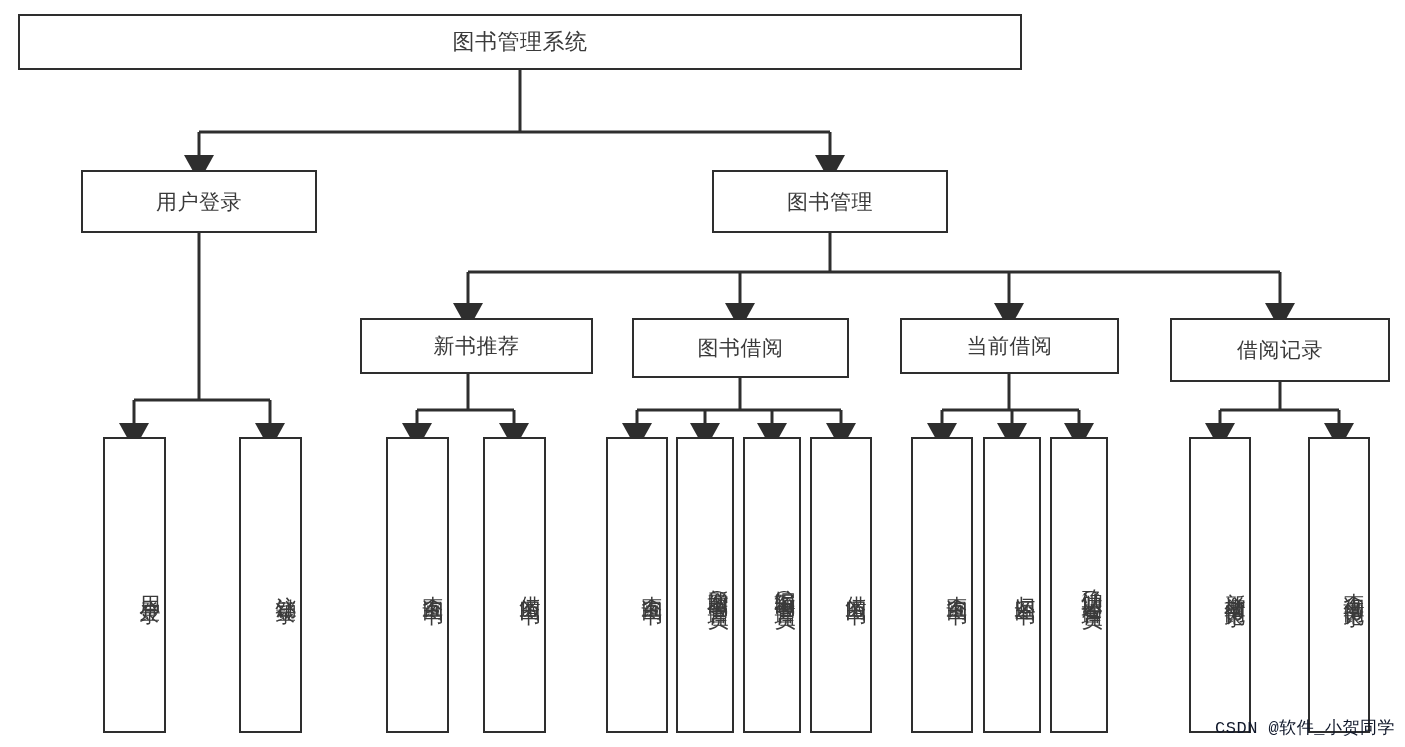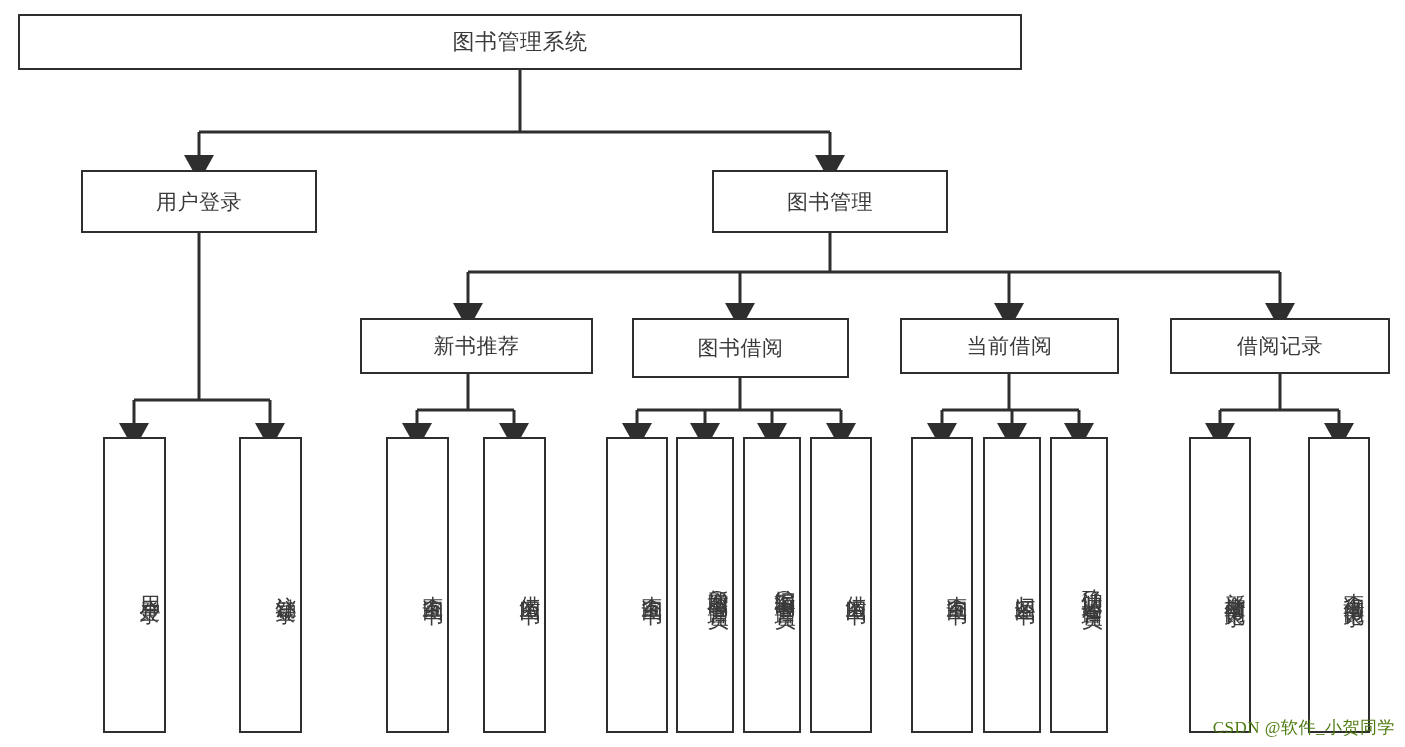--- a/index.html
+++ b/index.html
@@ -58,24 +58,24 @@
   .node.vertical .vlabel {
     writing-mode: vertical-rl;
     text-orientation: upright;
     display: block;
   }
   .watermark {
     position: absolute;
     right: 10px;
     bottom: 8px;
     font-size: 17px;
-    color: #4d7c0f;
+    color: #0f172a;
     letter-spacing: 0.5px;
     white-space: nowrap;
-    font-family: Liberation Serif, serif;
+    font-family: Liberation Mono, monospace;
   }
 </style>
 </head>
 <body>
 
 <div id="canvas">
 
   <svg class="connectors" viewBox="0 0 1405 747" xmlns="http://www.w3.org/2000/svg">
     <defs>
       <marker id="arrow" markerWidth="9" markerHeight="10" refX="1" refY="5" orient="auto" markerUnits="strokeWidth">
@@ -144,21 +144,21 @@
 
   <div class="node horizontal" style="left:360px; top:318px; width:233px; height:56px;">
     <span>新书推荐</span>
   </div>
   <div class="node horizontal" style="left:632px; top:318px; width:217px; height:60px;">
     <span>图书借阅</span>
   </div>
   <div class="node horizontal" style="left:900px; top:318px; width:219px; height:56px;">
     <span>当前借阅</span>
   </div>
-  <div class="node horizontal" style="left:1170px; top:318px; width:220px; height:56px;">
+  <div class="node horizontal" style="left:1170px; top:318px; width:220px; height:64px;">
     <span>借阅记录</span>
   </div>
 
   <div class="node vertical" style="left:103px; top:437px; width:63px; height:296px;">
     <span class="vlabel">用户登录</span>
   </div>
   <div class="node vertical" style="left:239px; top:437px; width:63px; height:296px;">
     <span class="vlabel">注销登录</span>
   </div>
 

